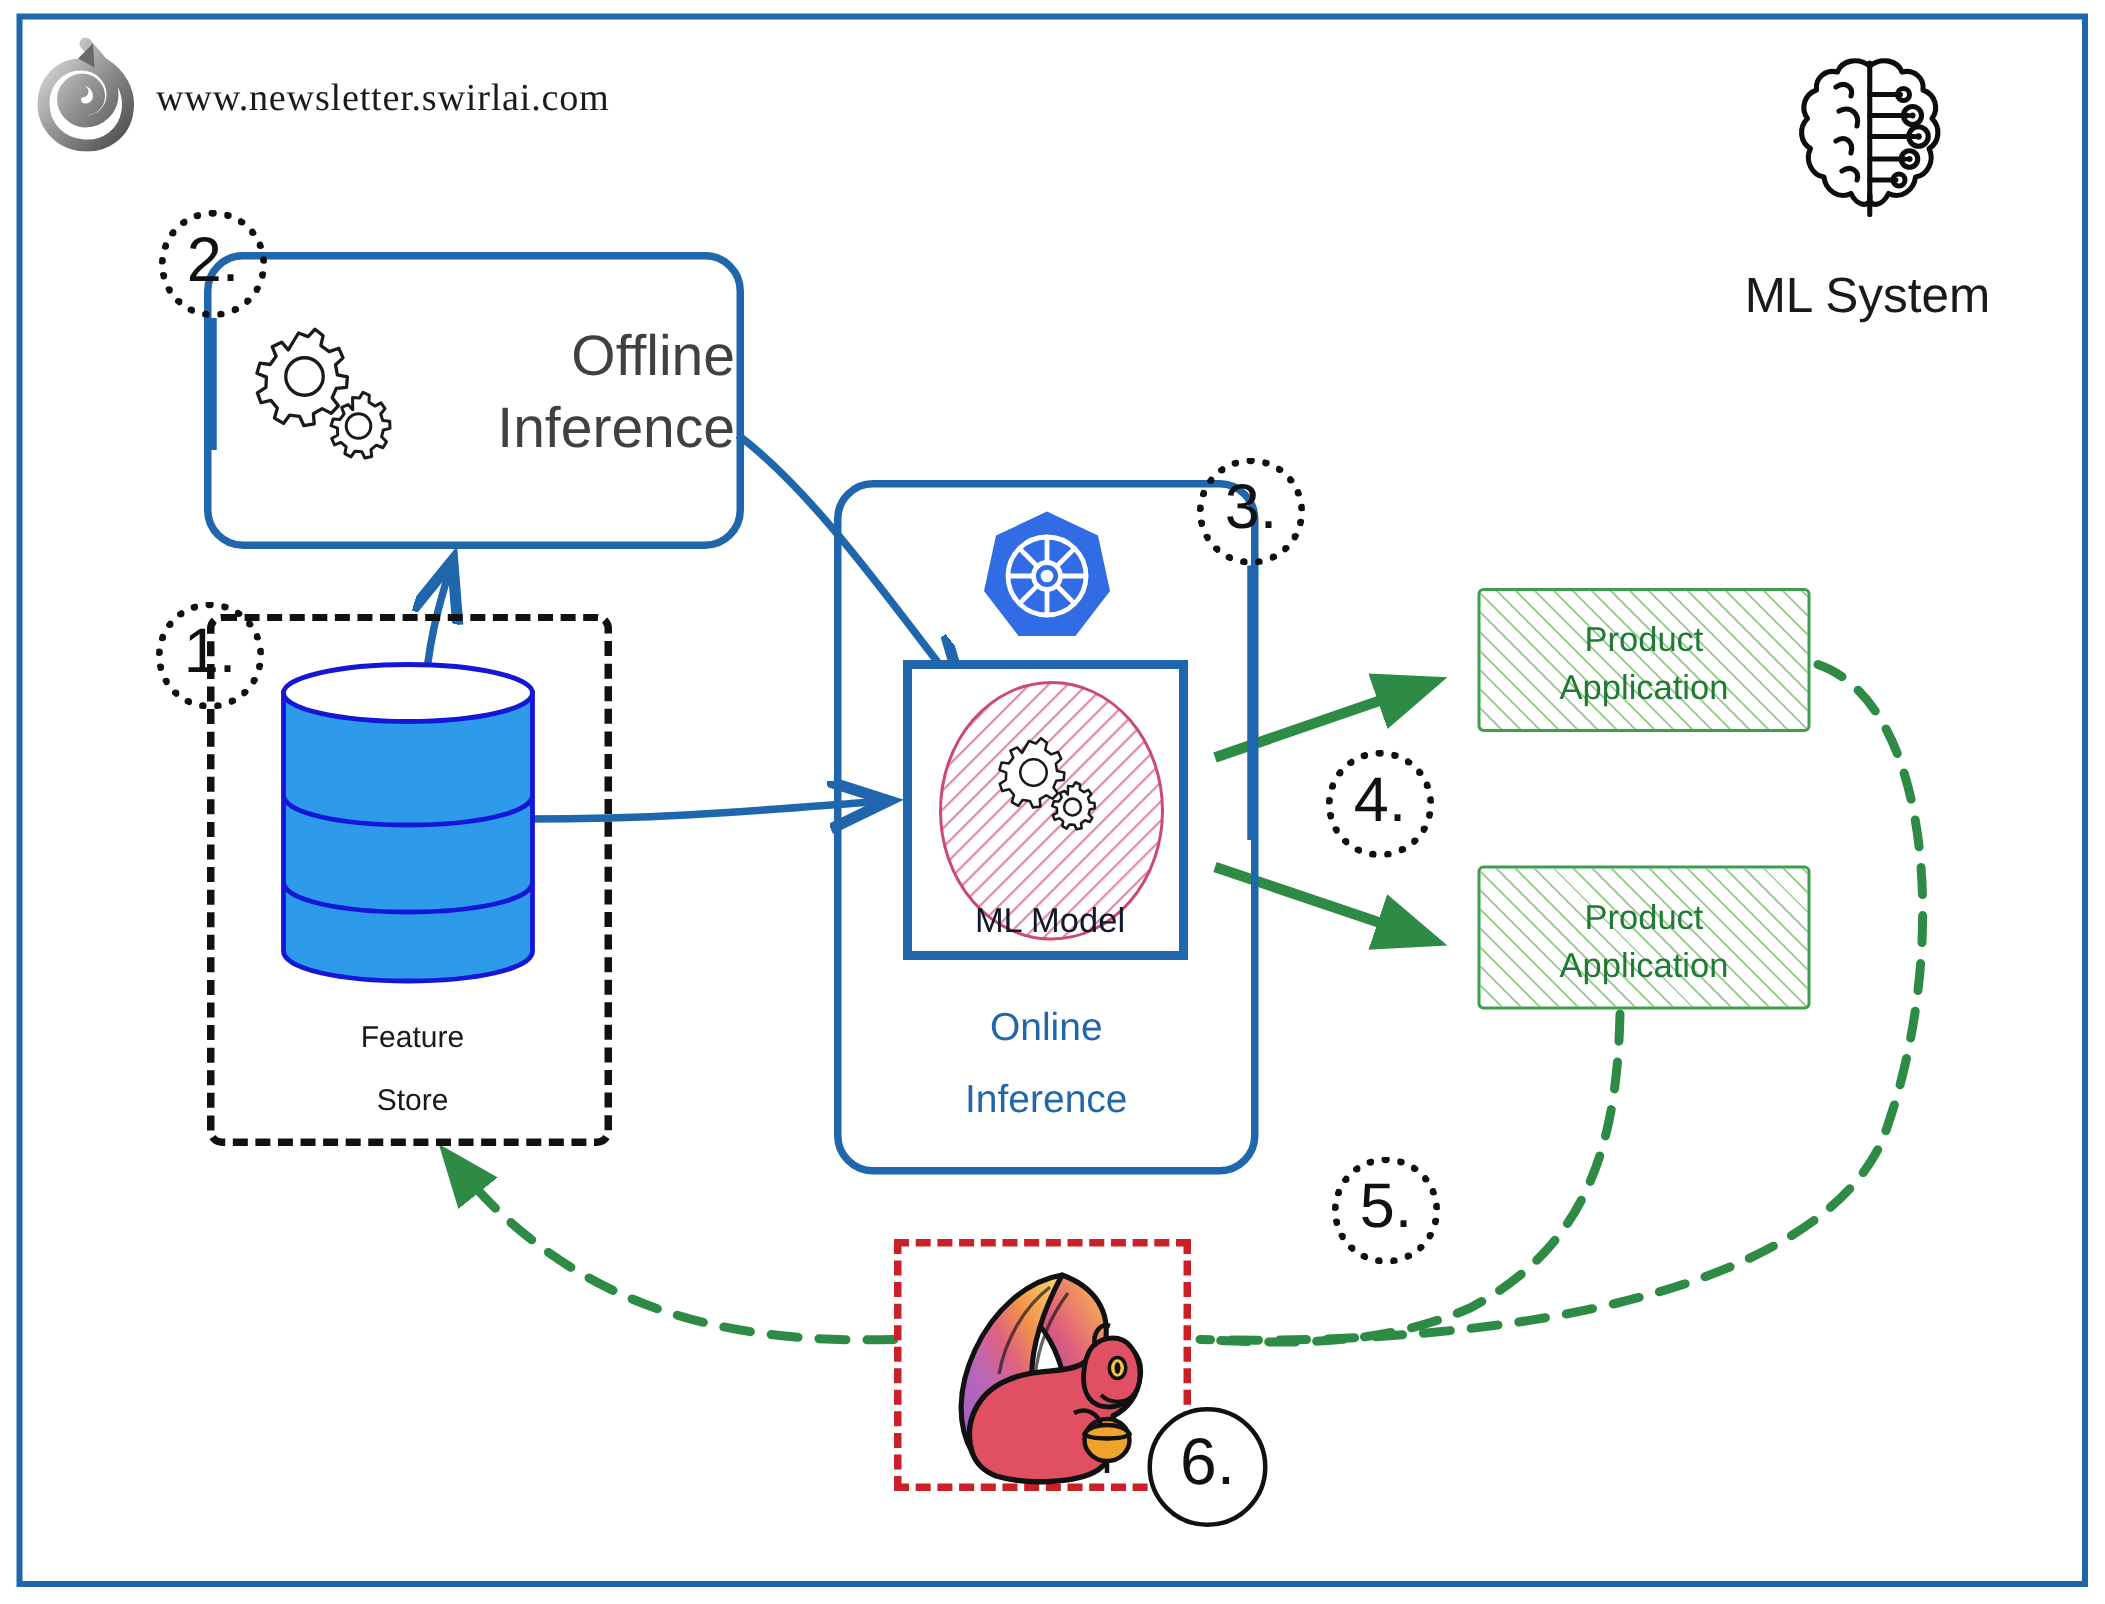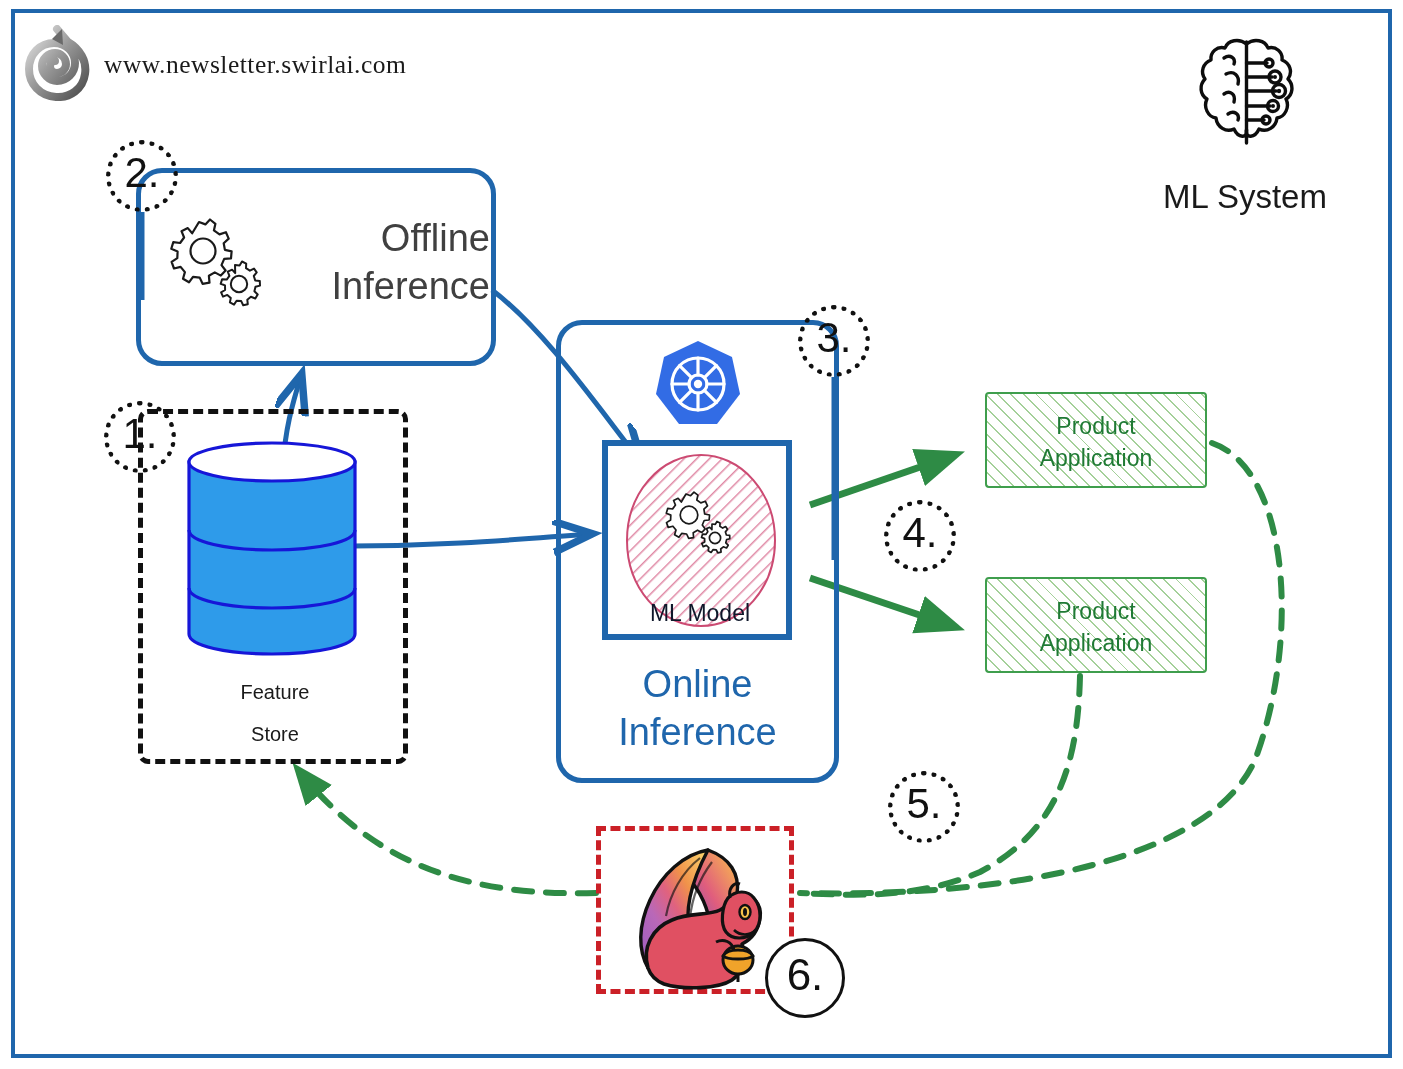--- a/index.html
+++ b/index.html
@@ -104,21 +104,21 @@
   #ml-model-label {
     left: 620px; top: 558px; width: 160px;
     text-align: center;
     font-size: 23px;
     color: #0f172a;
     margin-top: 42px;
   }
   #online-inference-label {
     left: 580px; top: 660px; width: 235px;
     text-align: center;
-    font-size: 38px;
+    font-size: 26px;
     line-height: 48px;
     color: #1f66ac;
   }
 
   .product-app-box {
     width: 222px; height: 96px;
     border: 2.5px solid #3f9e4d;
     border-radius: 4px;
     box-sizing: border-box;
     background-image: repeating-linear-gradient(

